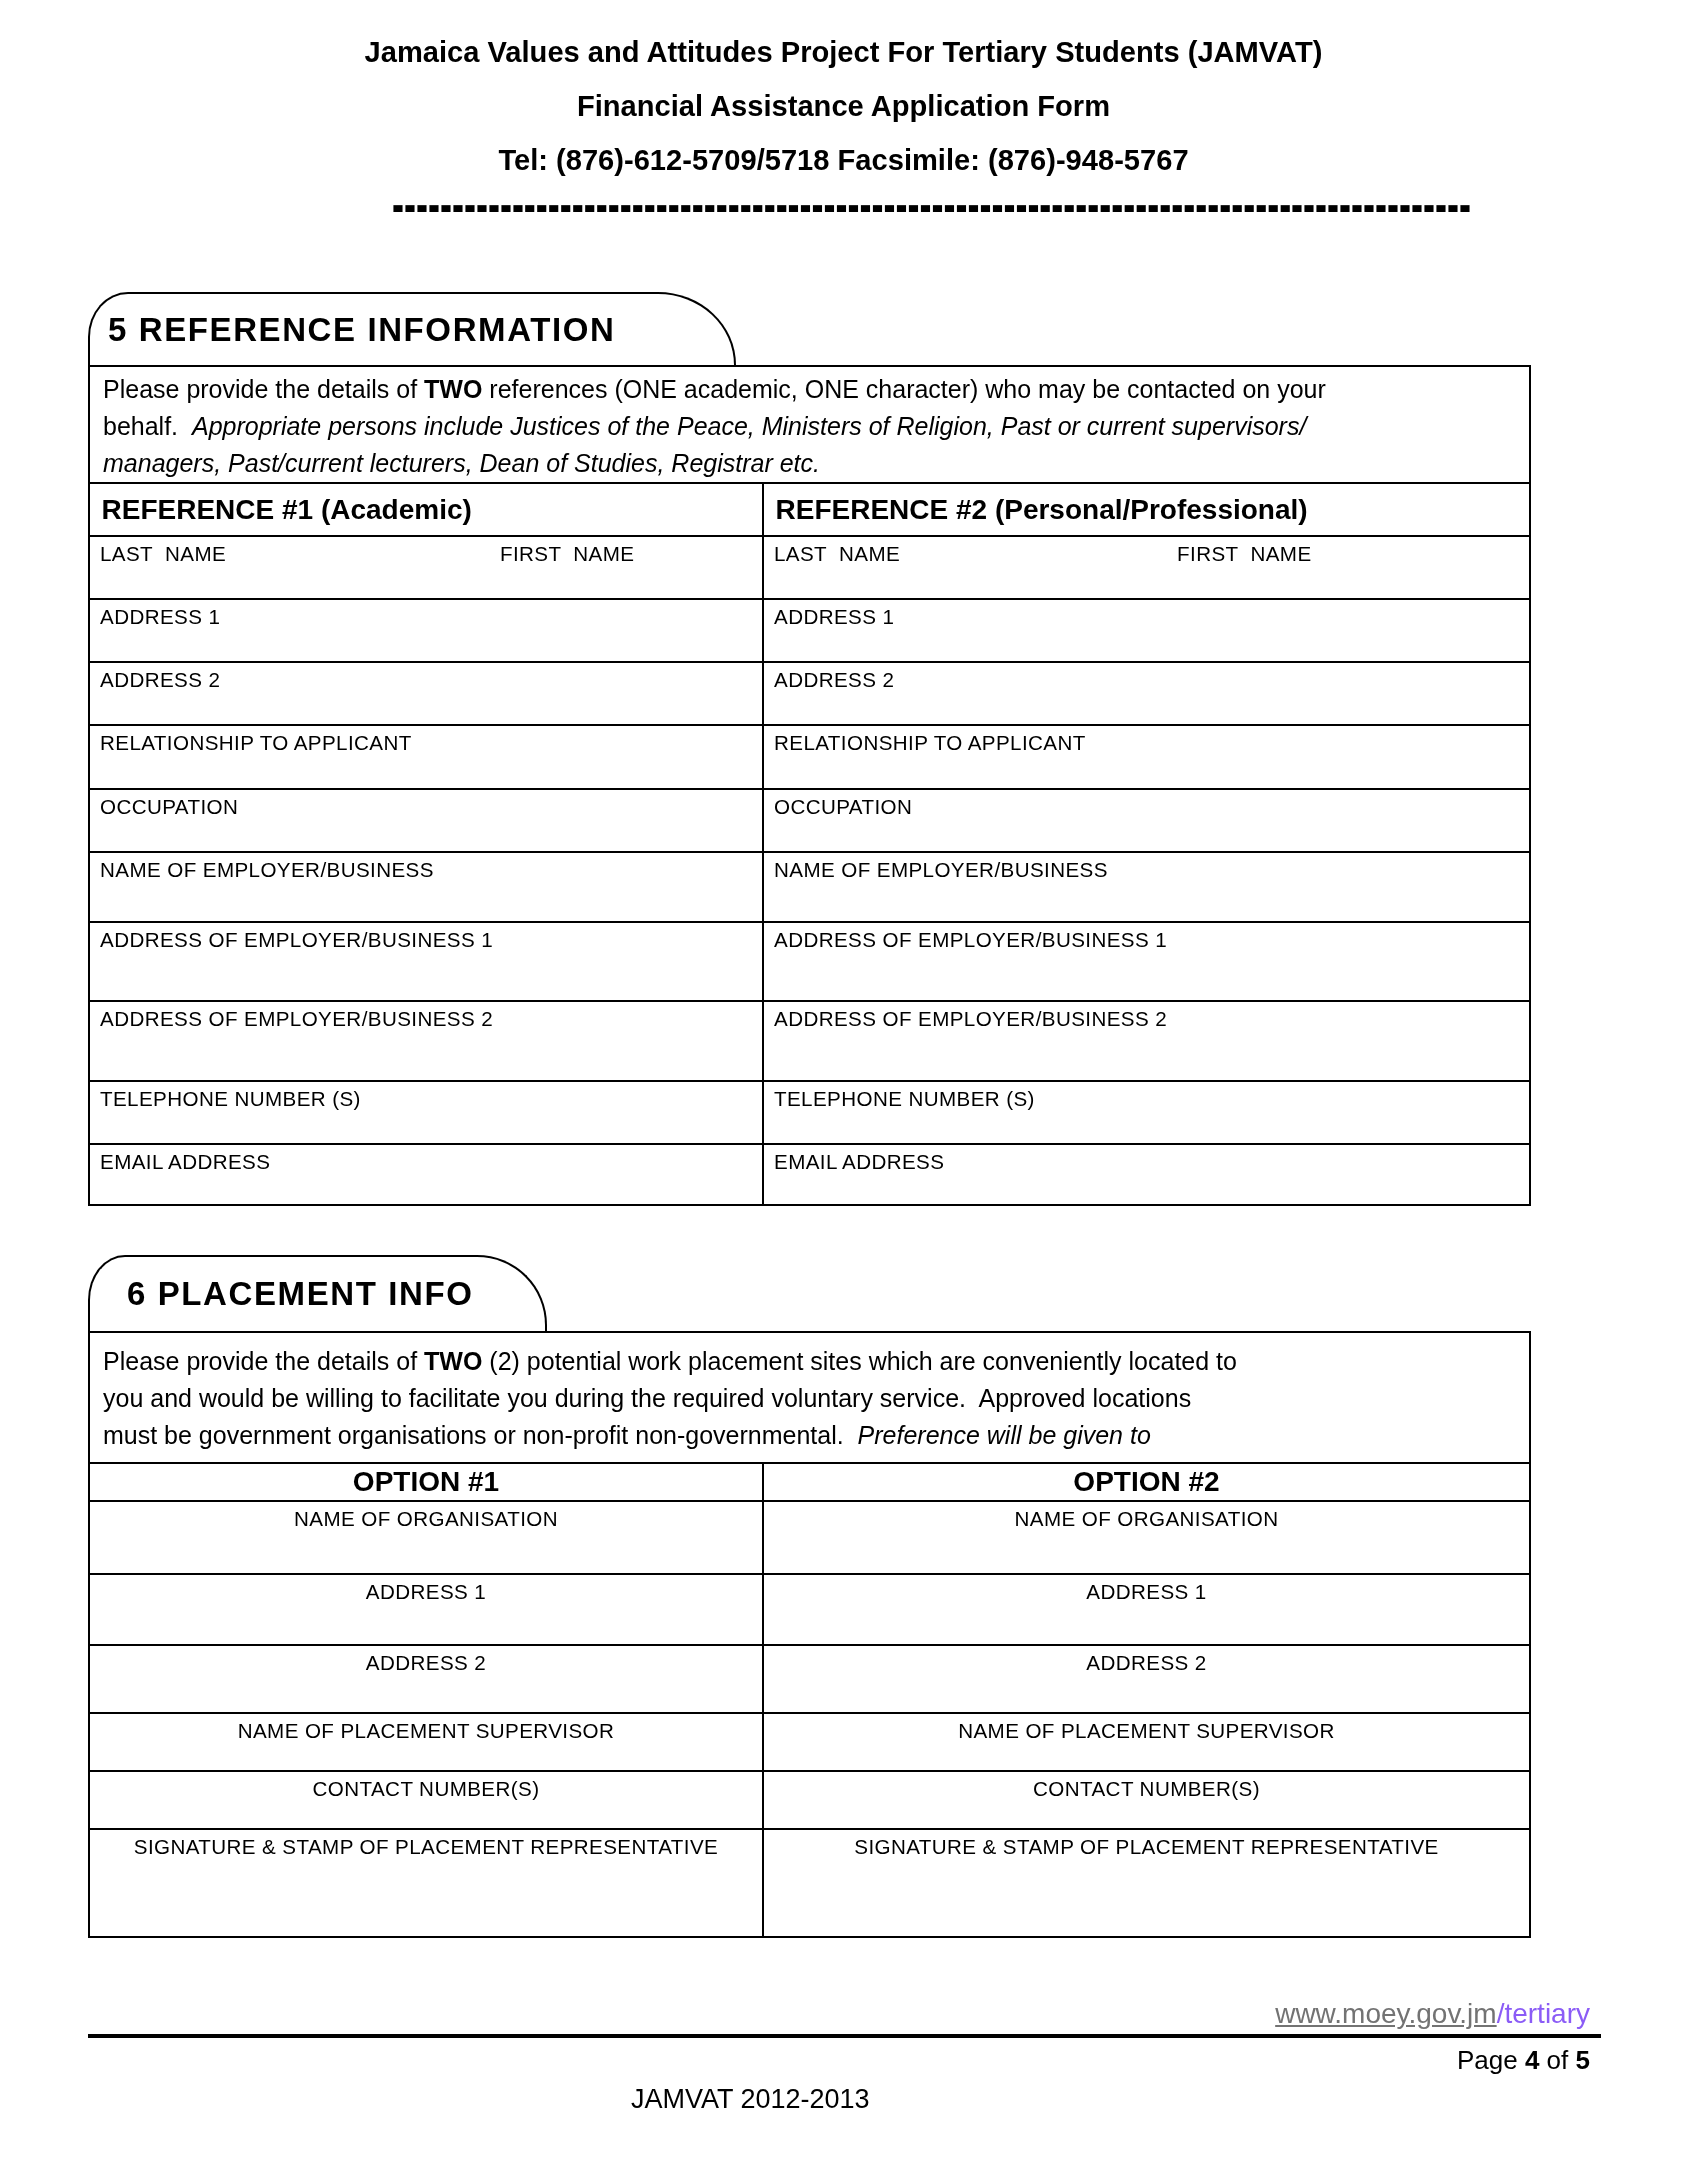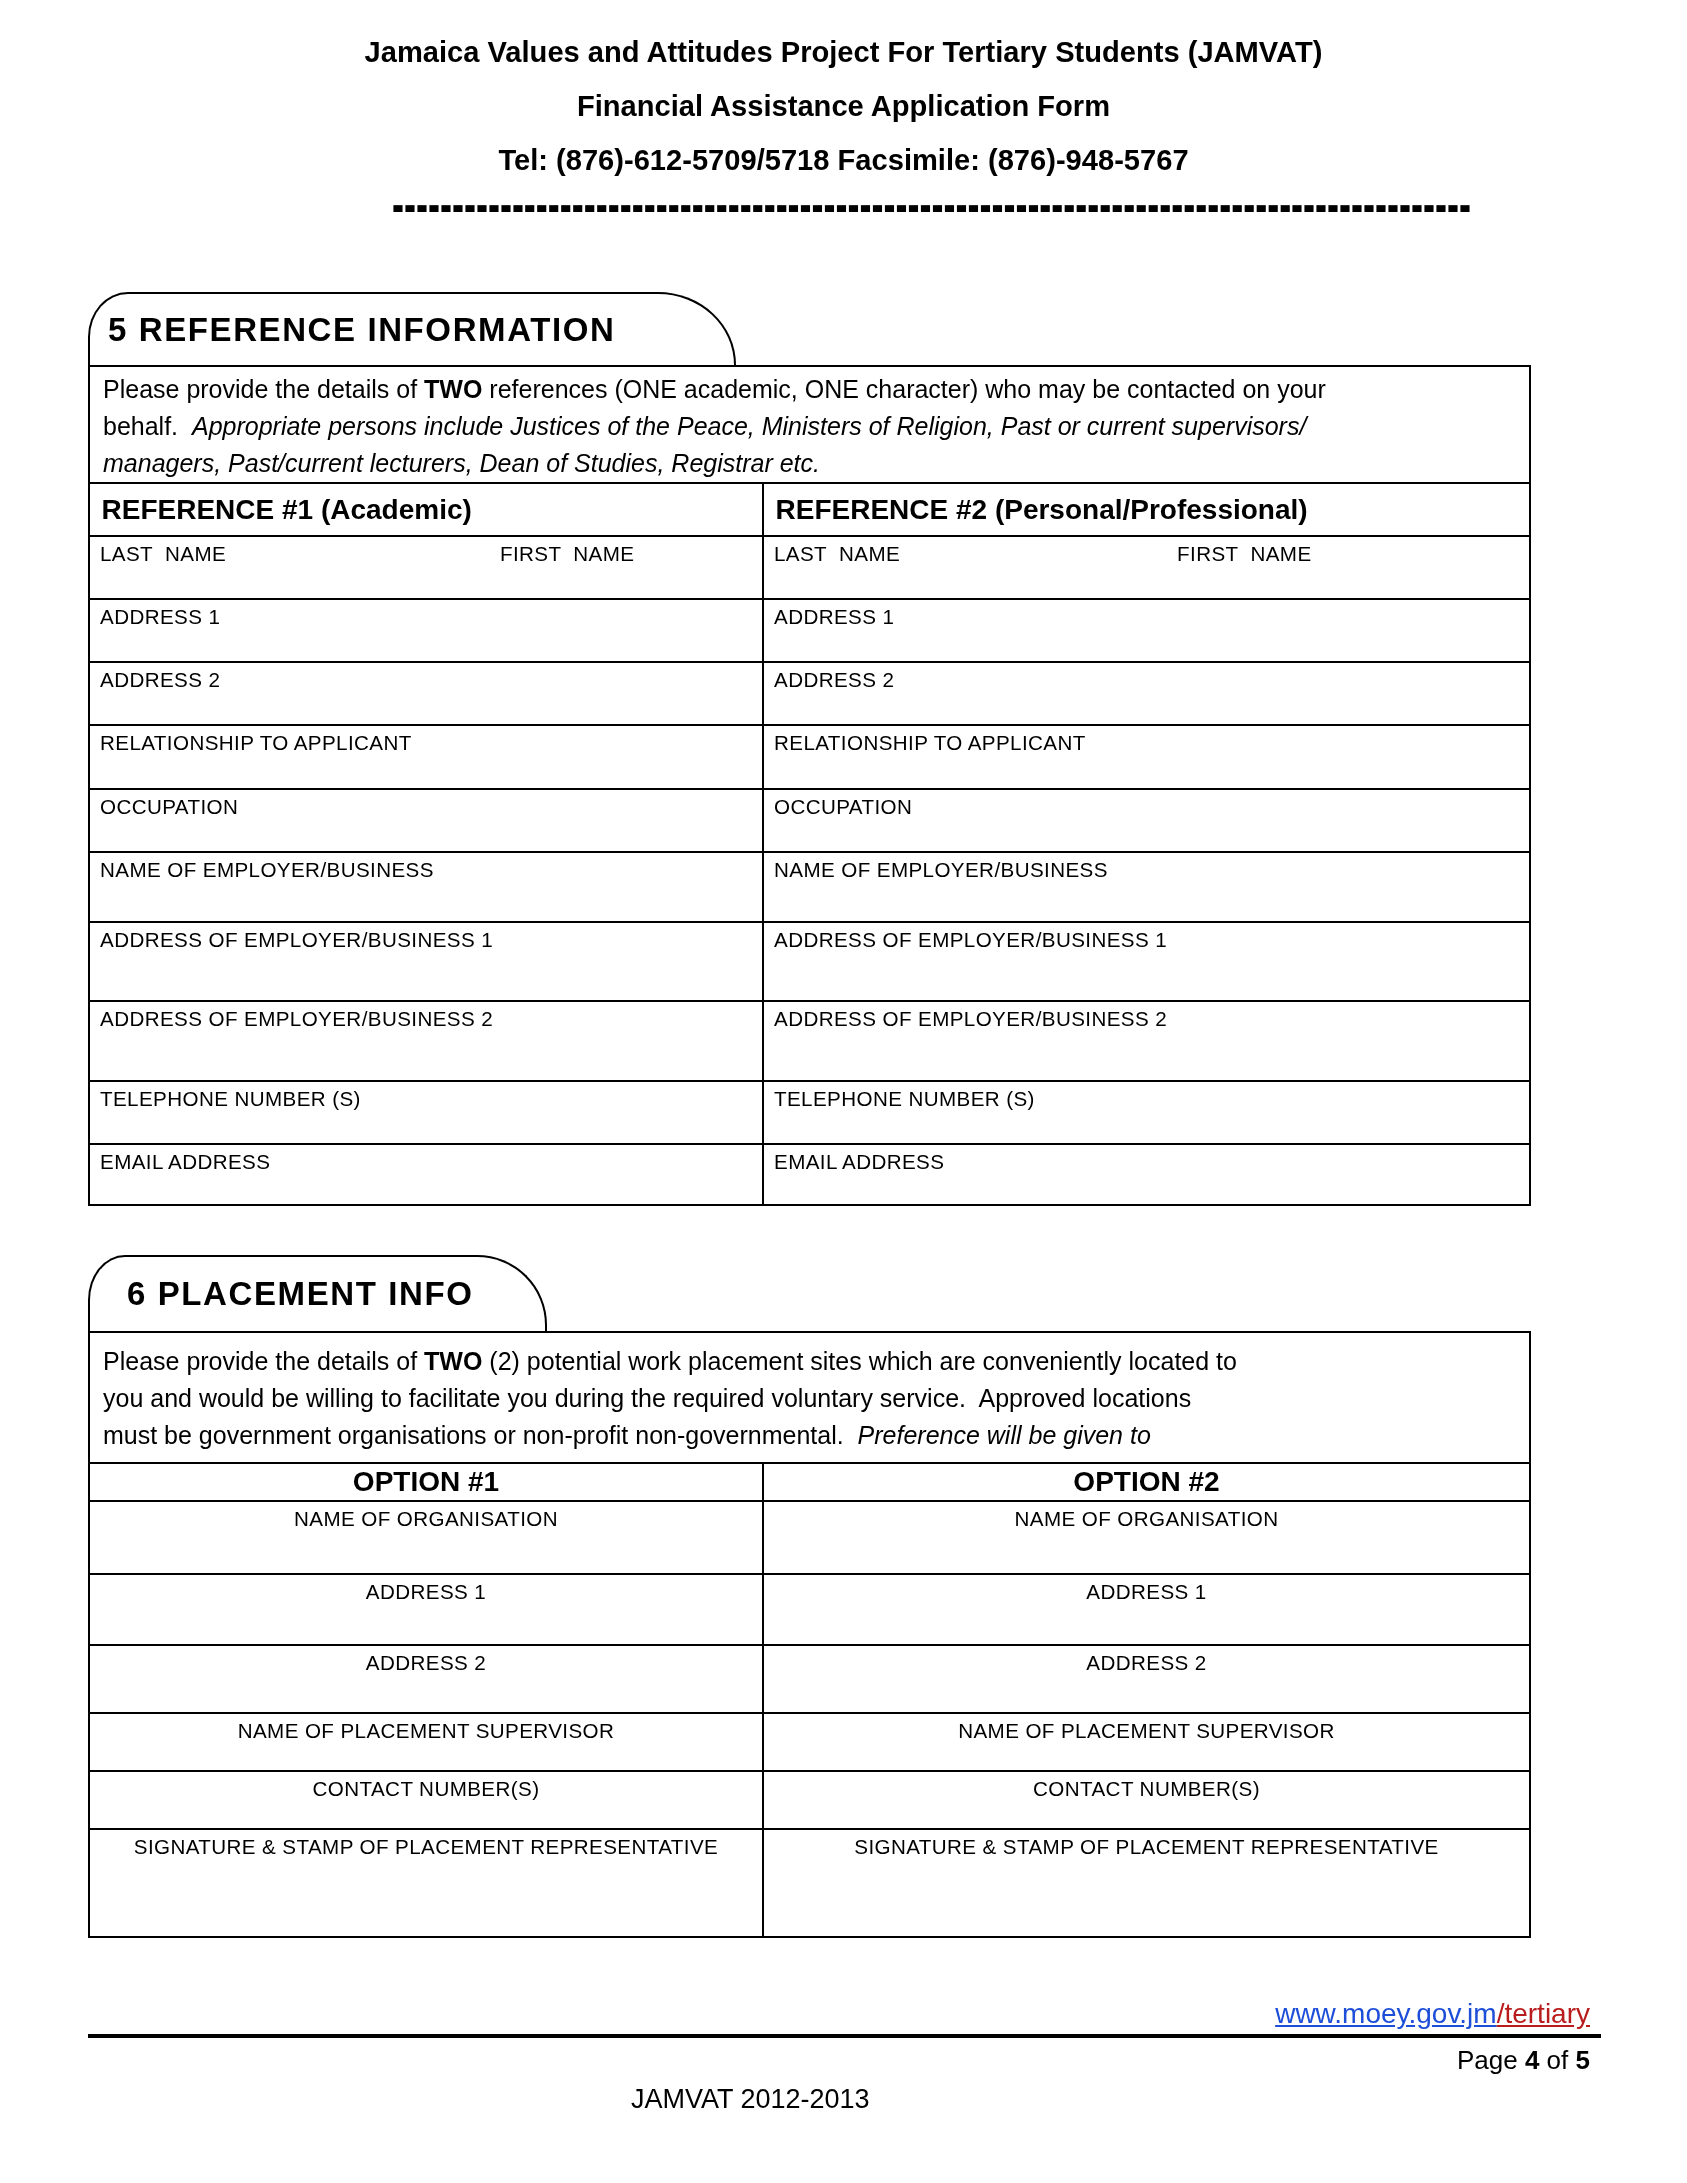--- a/index.html
+++ b/index.html
@@ -104,22 +104,22 @@
   .place-table tr.pr2 { height:68px; }
   .place-table tr.pr3 { height:58px; }
   .place-table tr.pr4 { height:58px; }
   .place-table tr.pr5 { height:108px; }
 
   
   .footer-link-line {
     margin-top:59px; padding-right:97px;
     text-align:right; font-size:28px; line-height:33px;
   }
-  .link-blue { color:#1d4ed8; text-decoration:underline; cursor:pointer; }
-  .link-black { color:#b91c1c; text-decoration:underline; cursor:pointer; }
+  .link-blue { color:#737373; text-decoration:underline; cursor:pointer; }
+  .link-black { color:#8b5cf6; cursor:pointer; }
   .rule { margin-left:88px; margin-top:4.1px; width:1513px; height:3.3px; background:#000; }
   .page-num { padding-right:97px; text-align:right; font-size:26px; margin-top:7.4px; }
   .page-num span, .page-num b { white-space:pre; }
   .version { margin-left:631px; margin-top:8.2px; font-size:27px; }
 </style>
 </head>
 <body>
 
 <div class="page">
 

